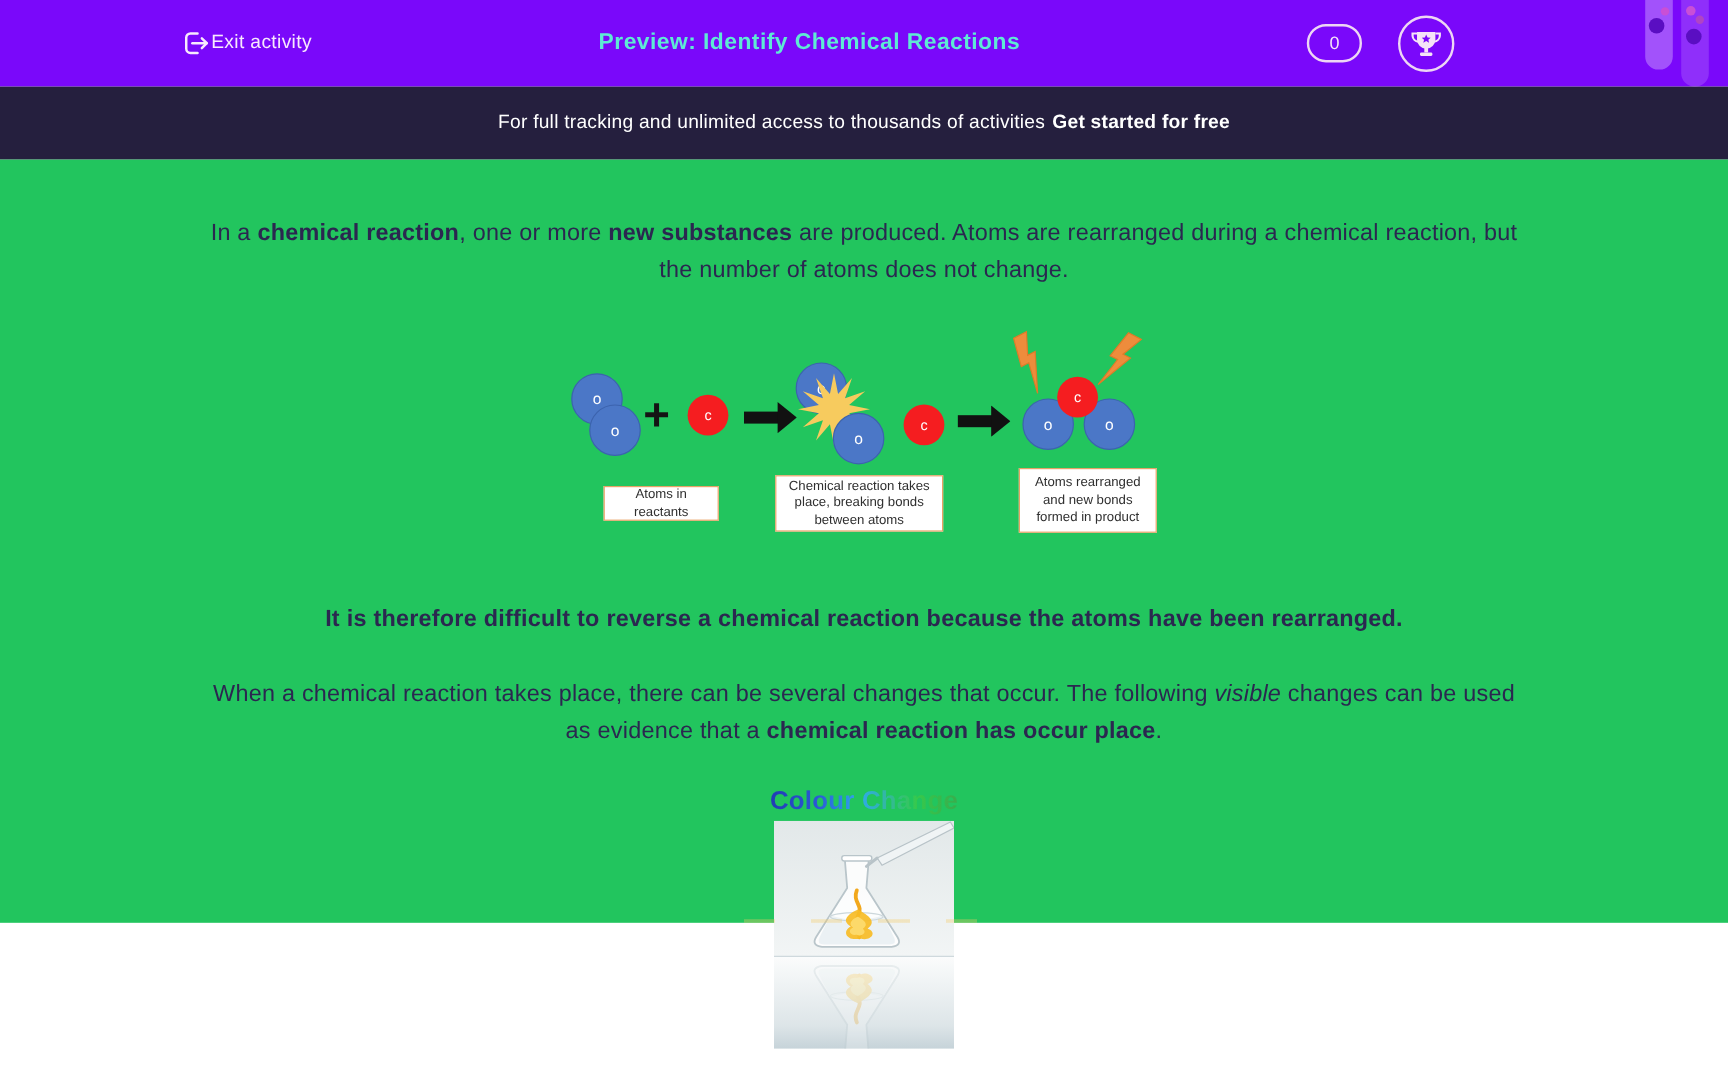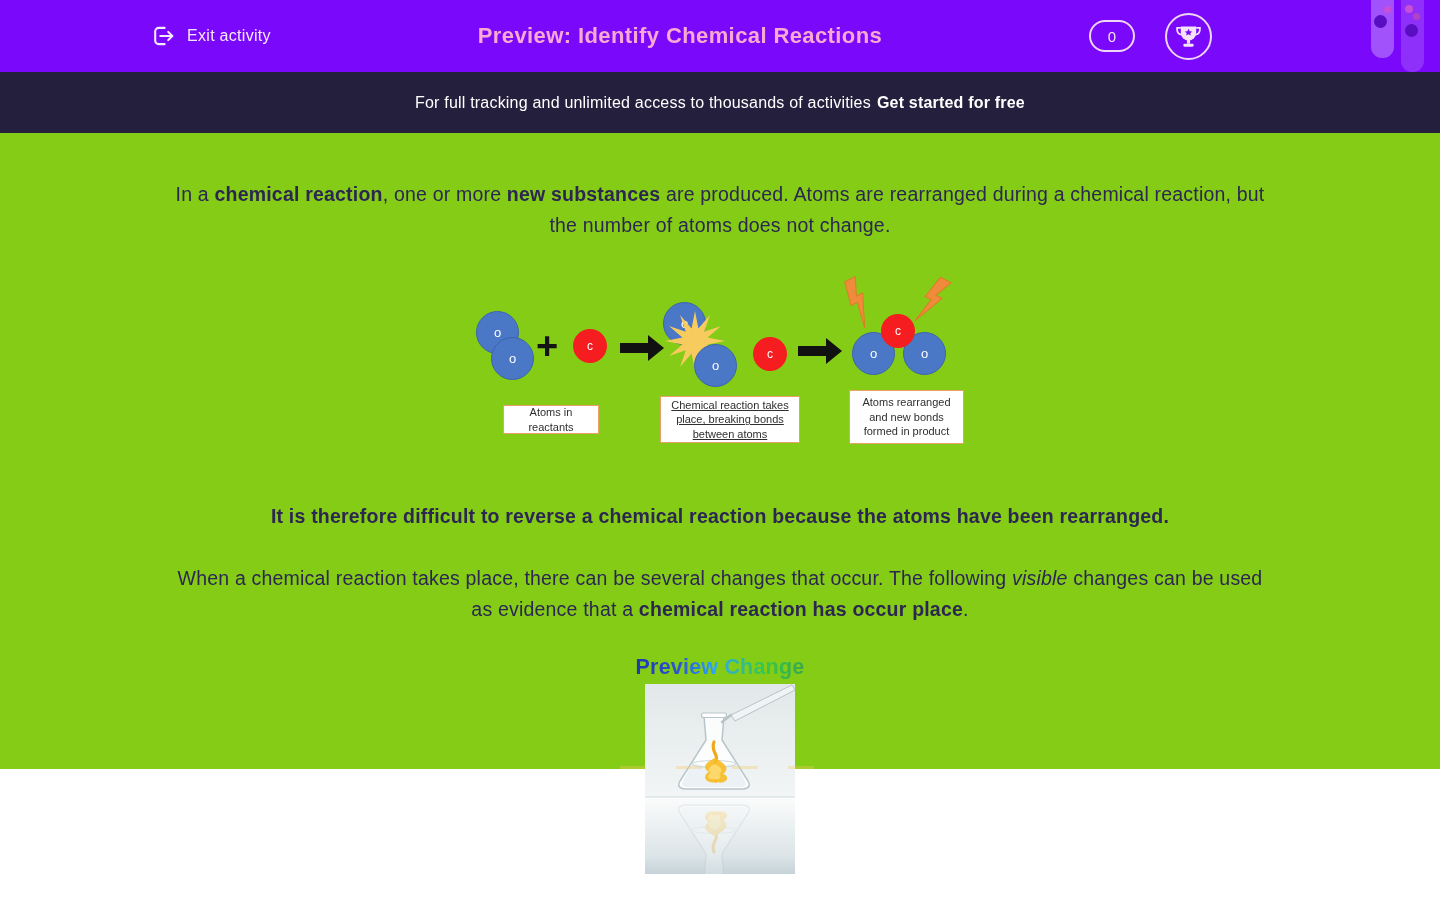--- a/index.html
+++ b/index.html
@@ -2,43 +2,43 @@
 <html><head>
 <meta charset="utf-8">
 <style>
   * { margin:0; padding:0; box-sizing:border-box; }
   html,body { width:1440px; height:900px; overflow:hidden; background:#fff;
     font-family:"Liberation Sans","DejaVu Sans",sans-serif; }
 
   
   .header { position:relative; height:72px; background:#7a08fa; display:flex;
     align-items:center; padding-left:150px; padding-right:228px; }
-  .exit-btn { display:flex; align-items:center; gap:11px; background:none; border:none;
+  .exit-btn { display:flex; align-items:center; background:none; border:none;
     color:#f8e9fd; font-size:16px; letter-spacing:.3px; cursor:pointer;
     font-family:inherit; }
-  .header-title { flex:1; text-align:center; color:#f9a8d4; font-size:22px;
+  .header-title { flex:1; text-align:center; color:#5eead4; font-size:19px;
     font-weight:bold; letter-spacing:.4px; }
   .header-right { display:flex; align-items:center; gap:30px; }
   .score-pill { width:46px; height:32px; border:2px solid #eed6f4; border-radius:17px;
     color:#f5e3f7; font-size:15px; display:flex; align-items:center; justify-content:center; }
   .trophy-wrap { width:47px; height:47px; border:2px solid #eed6f4; border-radius:50%;
     display:flex; align-items:center; justify-content:center; background:none; cursor:pointer; }
   .tubes { position:absolute; right:10px; top:0; height:72px; width:62px; }
   .tube { position:absolute; top:0; border-radius:0 0 11px 11px; }
   .tube.t1 { left:3px; width:23px; height:58px; background:rgba(255,255,255,.30); }
   .tube.t2 { left:33px; width:23px; height:72px; background:rgba(255,255,255,.16); }
   .bubble { position:absolute; border-radius:50%; }
 
   
   .banner { height:61px; background:#251f3e; color:#fff; display:flex;
     align-items:center; justify-content:center; font-size:16px; letter-spacing:.2px;text-align:center; }
   .banner b { margin-left:6px; cursor:pointer; }
 
   
-  .content { position:relative; height:636px; background:#84cc16; }
+  .content { position:relative; height:636px; background:#22c55e; }
   .para { text-align:center; color:#2b2750; font-size:19.5px; line-height:31px;
     letter-spacing:.2px; max-width:1090px; margin:0 auto; }
   .p1 { padding-top:46px; }
   .p2 { margin-top:40px;font-weight:bold; }
   .p3 { margin-top:31px; }
   .para b { font-weight:bold; } .para i { font-style:italic; }
 
   
   .diagram { position:relative; width:520px; height:190px; margin:30px auto 0; }
   .atom { position:absolute; border-radius:50%; display:flex; align-items:center;
@@ -163,33 +163,33 @@
     <div class="atom o" style="left:443px;top:61px;">
         <span>o</span>
       </div>
     <div class="atom c" style="left:421px;top:43px;">
         <span>c</span>
       </div>
 
     <div class="caption" style="left:43px;top:134px;width:96px;height:29px;">
         <span>Atoms in reactants</span>
       </div>
-    <div class="caption" style="left:200px;top:125px;width:140px;height:47px;text-decoration:underline;">
+    <div class="caption" style="left:186px;top:125px;width:140px;height:47px;">
         <span>Chemical reaction takes place, breaking bonds between atoms</span>
       </div>
     <div class="caption" style="left:389px;top:119px;width:115px;height:54px;">
         <span>Atoms rearranged and new bonds formed in product</span>
       </div>
   </div>
 
   <p class="para p2">It is therefore difficult to reverse a chemical reaction because the atoms have been rearranged.</p>
 
   <p class="para p3"><span>When a chemical reaction takes place, there can be several changes that occur. The following </span><i>visible</i><span> changes can be used as evidence that a </span><b>chemical reaction has occur place</b><span>.</span></p>
 
-  <div class="section-heading">Preview Change</div>
+  <div class="section-heading">Colour Change</div>
 
   <div class="flask-wrap">
     <svg width="150" height="190" viewBox="0 0 150 190">
       <defs>
         <linearGradient id="bgTop" x1="0" y1="0" x2="0" y2="1">
           <stop offset="0" stop-color="#e2e8e9"></stop>
             <stop offset="1" stop-color="#f2f5f5"></stop>
         </linearGradient>
         <linearGradient id="bgFloor" x1="0" y1="0" x2="0" y2="1">
           <stop offset="0" stop-color="#fbfcfc"></stop>

